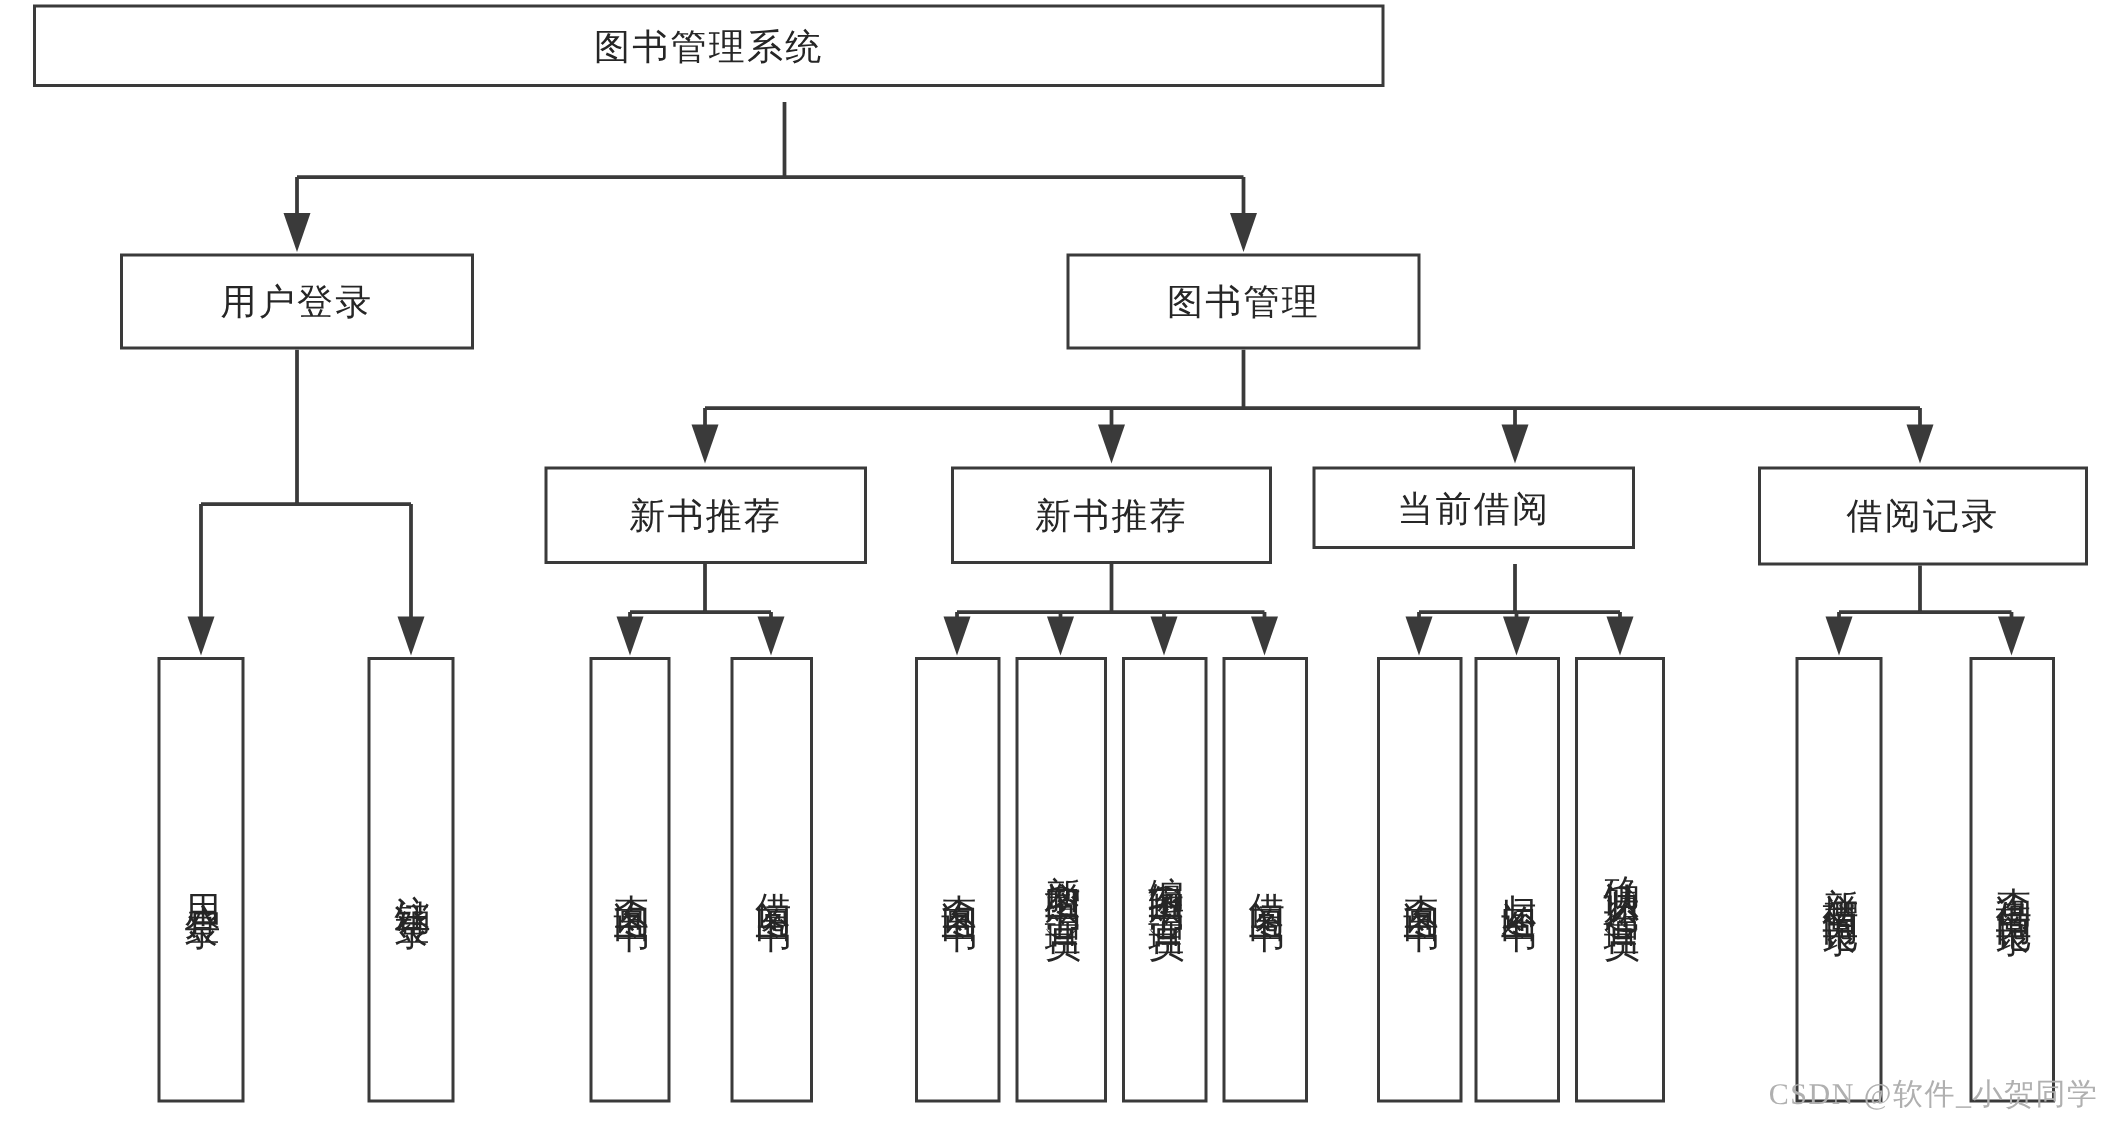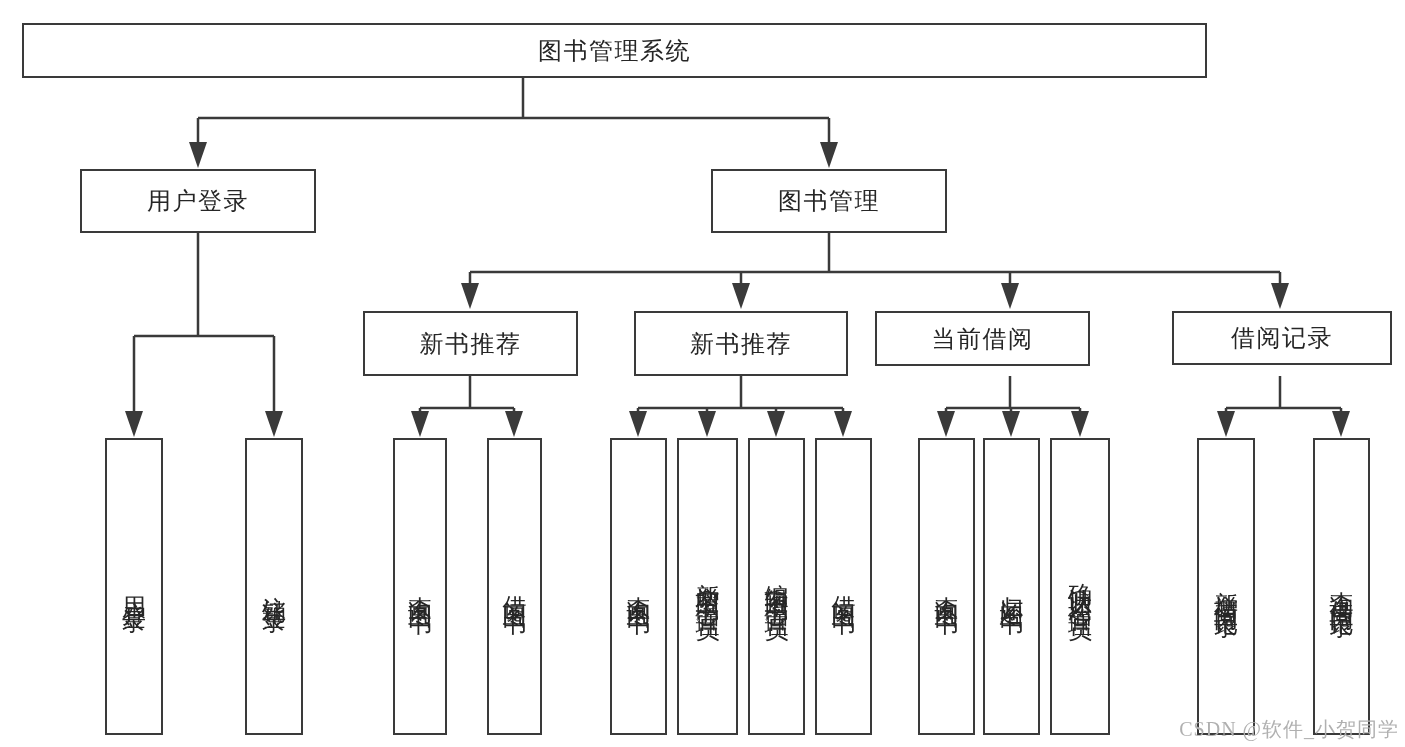--- a/index.html
+++ b/index.html
@@ -66,41 +66,41 @@
     <polygon points="698,411 716,411 707,437"></polygon>
     <polygon points="767,411 785,411 776,437"></polygon>
     <polygon points="834,411 852,411 843,437"></polygon>
     <polygon points="937,411 955,411 946,437"></polygon>
     <polygon points="1002,411 1020,411 1011,437"></polygon>
     <polygon points="1071,411 1089,411 1080,437"></polygon>
     <polygon points="1217,411 1235,411 1226,437"></polygon>
     <polygon points="1332,411 1350,411 1341,437"></polygon>
   </svg>
 
-  <div class="node h" style="left:22px;top:23px;width:1185px;height:55px">
+  <div class="node h" style="left:22px;top:3px;width:901px;height:55px">
     <span>图书管理系统</span>
   </div>
 
   <div class="node h" style="left:80px;top:169px;width:236px;height:64px">
     <span>用户登录</span>
   </div>
   <div class="node h" style="left:363px;top:311px;width:215px;height:65px">
     <span>新书推荐</span>
   </div>
 
   <div class="node h" style="left:711px;top:169px;width:236px;height:64px">
     <span>图书管理</span>
   </div>
   <div class="node h" style="left:634px;top:311px;width:214px;height:65px">
     <span>新书推荐</span>
   </div>
   <div class="node h" style="left:875px;top:311px;width:215px;height:55px">
     <span>当前借阅</span>
   </div>
-  <div class="node h" style="left:1172px;top:311px;width:220px;height:54px">
+  <div class="node h" style="left:1172px;top:311px;width:220px;height:66px">
     <span>借阅记录</span>
   </div>
 
   <div class="node v" style="left:105px;top:438px;width:58px;height:297px">
     <span>用户登录</span>
   </div>
   <div class="node v" style="left:245px;top:438px;width:58px;height:297px">
     <span>注销登录</span>
   </div>
 

